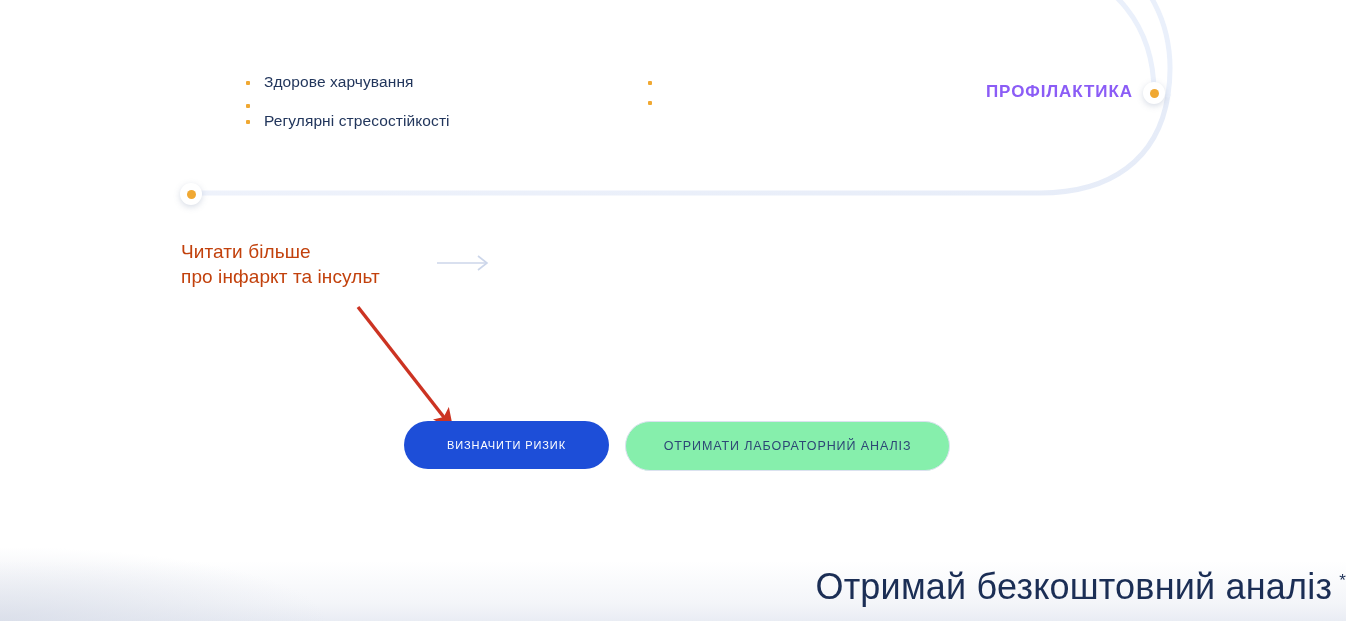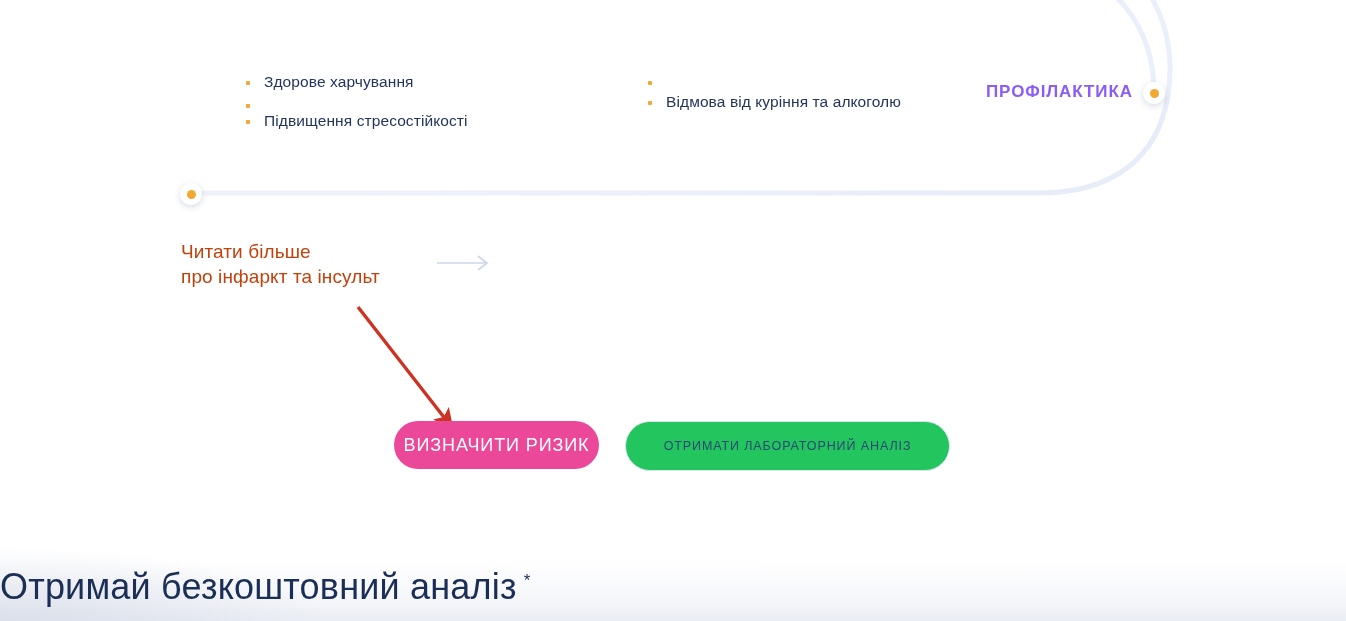--- a/index.html
+++ b/index.html
@@ -136,58 +136,58 @@
     left: 340px;
     top: 295px;
     width: 150px;
     height: 150px;
     pointer-events: none;
   }
 
   
   .btn-primary {
     position: absolute;
-    left: 394px;
+    left: 404px;
     top: 421px;
     width: 205px;
     height: 48px;
     border: none;
     border-radius: 24px;
-    background: #ec4899;
+    background: #1d4ed8;
     color: #ffffff;
-    font-size: 18px;
+    font-size: 11px;
     font-family: "Liberation Sans", sans-serif;
     letter-spacing: 0.9px;
     cursor: pointer;
     padding: 0;
   }
   .btn-secondary {
     position: absolute;
     left: 625px;
     top: 421px;
     width: 325px;
     height: 50px;
     border: 1px solid #dbe2ef;
     border-radius: 25px;
-    background: #22c55e;
+    background: #86efac;
     color: #2d4775;
     font-size: 12.5px;
     font-family: "Liberation Sans", sans-serif;
     letter-spacing: 0.9px;
     cursor: pointer;
     padding: 0;
   }
 
   
   .bottom-heading {
     position: absolute;
     left: 0;
     top: 566px;
     width: 1346px;
-    text-align: left;
+    text-align: right;
     color: #1b2e55;
     font-size: 36px;
     letter-spacing: 0.2px;
     white-space: nowrap;
   }
   .bottom-heading .asterisk {
     font-size: 17px;
     vertical-align: super;
     margin-left: 7px;
     color: #1b2e55;
@@ -219,31 +219,30 @@
     <div class="list-col col-1">
       <div class="bullet-row">
         <span class="bullet-dot"></span>
         <span class="bullet-text">Здорове харчування</span>
       </div>
       <div class="bullet-row">
         <span class="bullet-dot"></span>
       </div>
       <div class="bullet-row">
         <span class="bullet-dot"></span>
-        <span class="bullet-text">Підвищення стресостійкості</span>
+        <span class="bullet-text">Регулярні стресостійкості</span>
       </div>
     </div>
 
     <div class="list-col col-2">
       <div class="bullet-row">
         <span class="bullet-dot"></span>
       </div>
       <div class="bullet-row" style="margin-top:7px;">
         <span class="bullet-dot"></span>
-        <span class="bullet-text">Відмова від куріння та алкоголю</span>
       </div>
     </div>
   </div>
 
   <div class="prevention-label">ПРОФІЛАКТИКА</div>
   <div class="node node-prevention"></div>
 
   <div class="readmore">Читати більше
 про інфаркт та інсульт</div>
   <svg class="readmore-arrow" viewBox="0 0 56 22" aria-hidden="true">

